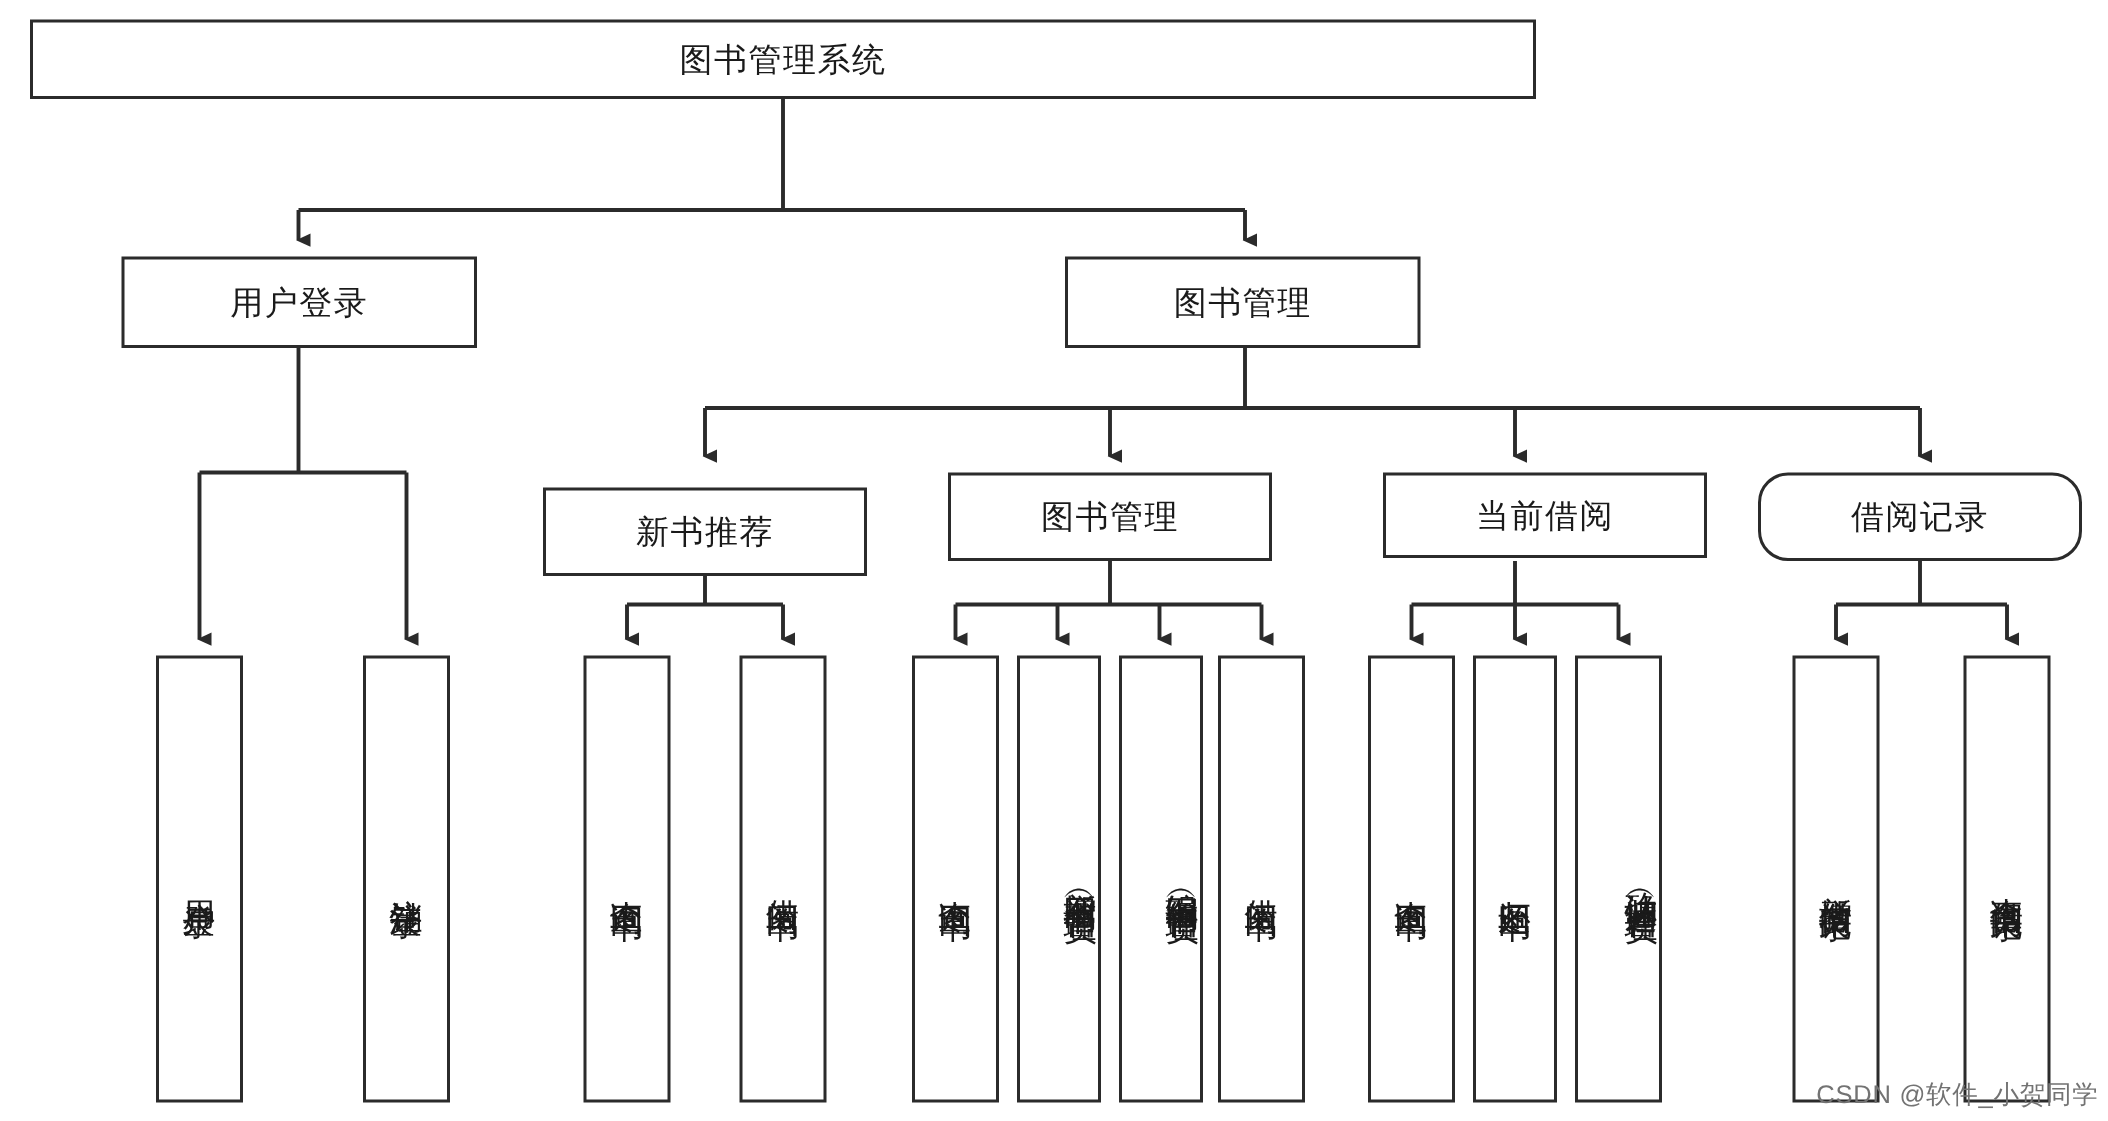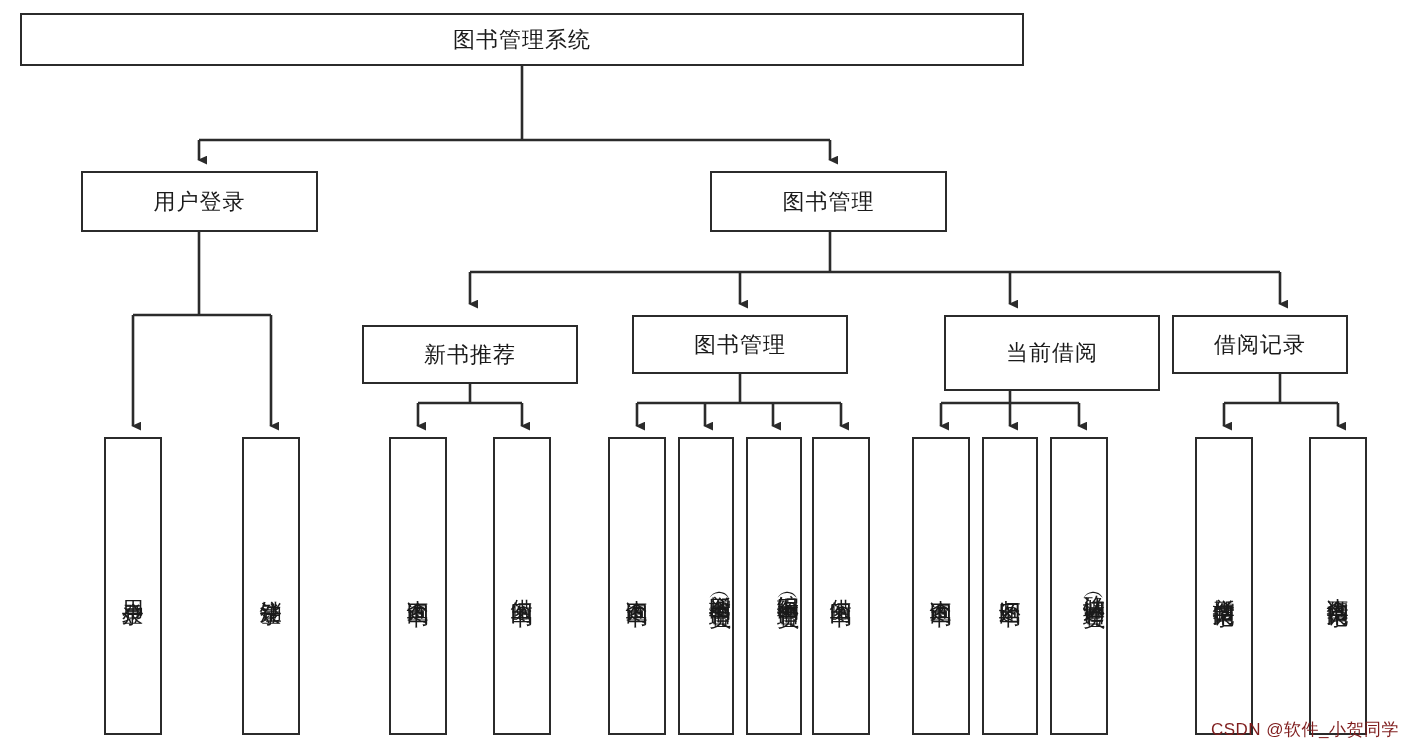--- a/index.html
+++ b/index.html
@@ -11,21 +11,21 @@
         border:2px solid #2b2b2b;display:flex;align-items:center;
         justify-content:center;color:#1a1a1a;}
   .node.h{font-size:22px;letter-spacing:1px;}
   .node.v{font-size:22px;letter-spacing:2px;
           writing-mode:vertical-rl;text-orientation:upright;
           padding:4px 0;overflow:visible;}
   .node.v.topal{align-items:flex-start;}
   .node .txt{white-space:pre;line-height:1.08;}
   .node.v .txt{line-height:1.06;}
   #watermark{position:absolute;right:6px;bottom:6px;font-size:17px;
-             color:#7f1d1d;letter-spacing:.5px;pointer-events:none;
+             color:#737373;letter-spacing:.5px;pointer-events:none;
              white-space:nowrap;}
 </style>
 </head>
 <body>
 
 <div id="stage">
 
   <svg id="wires" viewBox="0 0 1405 747" xmlns="http://www.w3.org/2000/svg">
     <defs>
       <marker id="ah" markerWidth="10" markerHeight="10" refX="4.5" refY="8" orient="auto" markerUnits="userSpaceOnUse">
@@ -86,24 +86,24 @@
   <div class="node h" style="left:710px;top:171px;width:237px;height:61px;">
     <span class="txt">图书管理</span>
   </div>
 
   <div class="node h" style="left:362px;top:325px;width:216px;height:59px;">
     <span class="txt">新书推荐</span>
   </div>
   <div class="node h" style="left:632px;top:315px;width:216px;height:59px;">
     <span class="txt">图书管理</span>
   </div>
-  <div class="node h" style="left:944px;top:315px;width:216px;height:76px;">
+  <div class="node h" style="left:922px;top:315px;width:216px;height:57px;">
     <span class="txt">当前借阅</span>
   </div>
-  <div class="node h" style="left:1172px;top:315px;width:176px;height:59px;">
+  <div class="node h" style="left:1172px;top:315px;width:216px;height:59px;border-radius:20px;">
     <span class="txt">借阅记录</span>
   </div>
 
   <div class="node v" style="left:104px;top:437px;width:58px;height:298px;">
     <span class="txt">用户登录</span>
   </div>
   <div class="node v" style="left:242px;top:437px;width:58px;height:298px;">
     <span class="txt">注销登录</span>
   </div>
 

